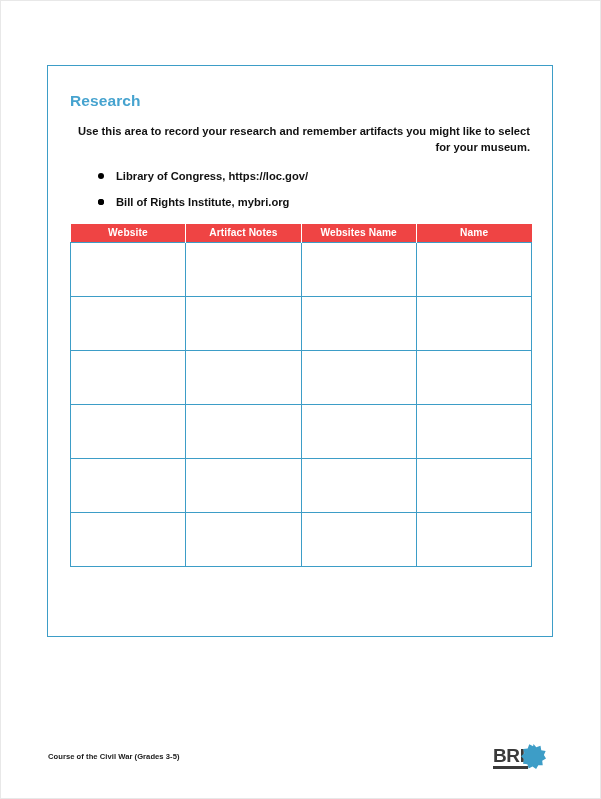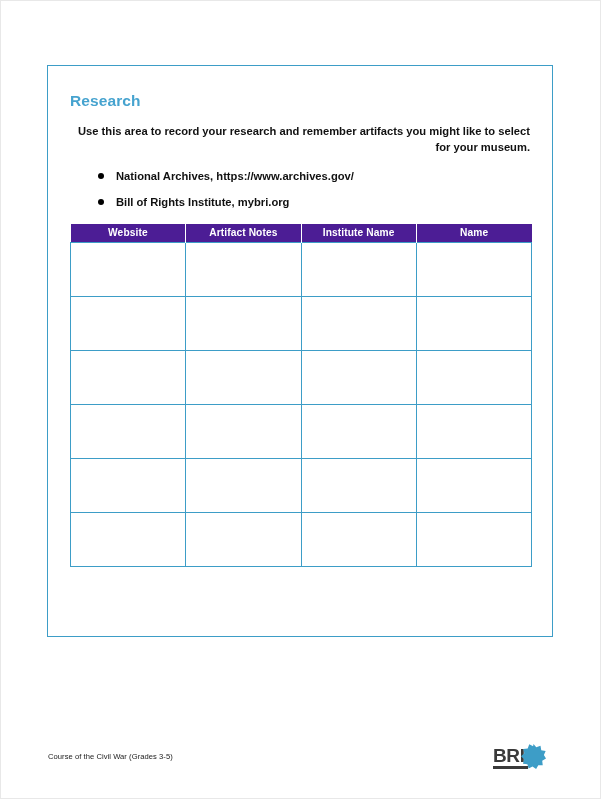--- a/index.html
+++ b/index.html
@@ -98,21 +98,21 @@
   }
 
   
   .research-table {
     border-collapse: collapse;
     width: 462px;
     margin-top: 4px;
     table-layout: fixed;
   }
   .research-table th {
-    background: #4c1d95;
+    background: #ef4444;
     color: #ffffff;
     font-size: 10.2px;
     font-weight: bold;
     text-align: center;
     height: 18px;
     padding: 0 2px;
     border-right: 1.5px solid #ffffff;
     border-bottom: none;
     letter-spacing: 0.1px;
   }
@@ -125,21 +125,21 @@
     background: #ffffff;
     padding: 0;
   }
 
   
   .footer-note {
     position: absolute;
     left: 47px;
     top: 751px;
     font-size: 7.6px;
-    font-weight: normal;
+    font-weight: bold;
     color: #1a1a1a;
     letter-spacing: 0.05px;
     white-space: nowrap;
   }
 
   .logo {
     position: absolute;
     left: 492px;
     top: 742px;
     width: 62px;
@@ -198,40 +198,43 @@
     <div class="card-inner">
 
       <h1 class="heading">Research</h1>
 
       <p class="intro">Use this area to record your research and remember artifacts you might like to select for your museum.</p>
 
 
       <ul class="website-list">
         <li>
           <span class="bullet"></span>
-          <span>National Archives, https://www.archives.gov/</span>
+          <span>Library of Congress, https://loc.gov/</span>
+        </li>
+        <li>
+          <span class="bullet"></span>
         </li>
         <li>
           <span class="bullet"></span>
           <span>Bill of Rights Institute, mybri.org</span>
         </li>
       </ul>
 
       <table class="research-table">
         <colgroup>
           <col style="width:25%">
             <col style="width:25%">
             <col style="width:25%">
             <col style="width:25%">
         </colgroup>
         <thead>
           <tr>
             <th>Website</th>
             <th>Artifact Notes</th>
-            <th>Institute Name</th>
+            <th>Websites Name</th>
             <th>Name</th>
           </tr>
         </thead>
         <tbody>
           <tr>
             <td></td>
             <td></td>
             <td></td>
             <td></td>
           </tr>

